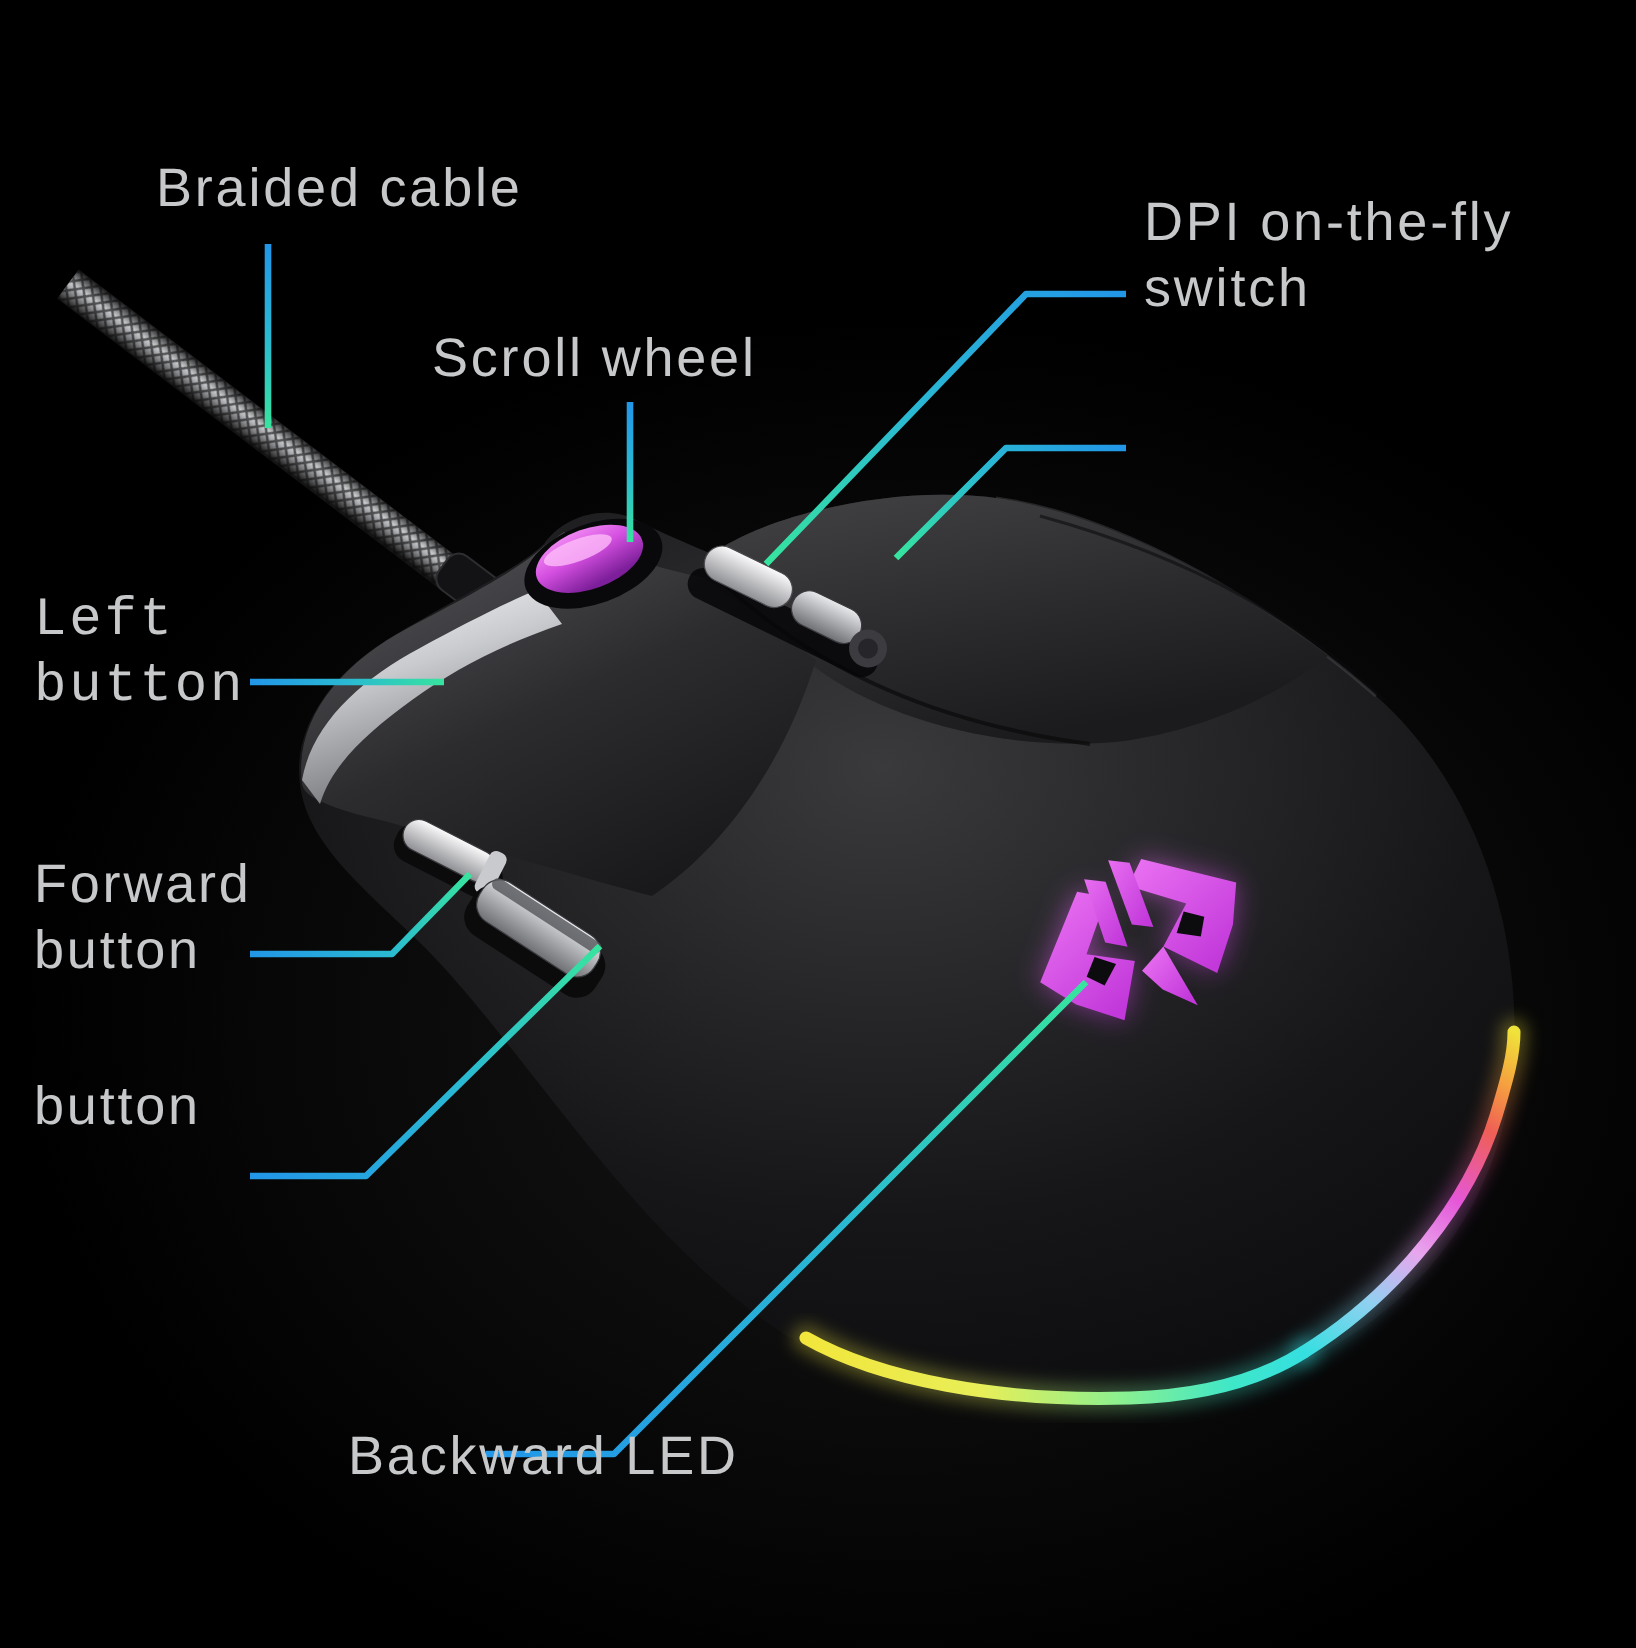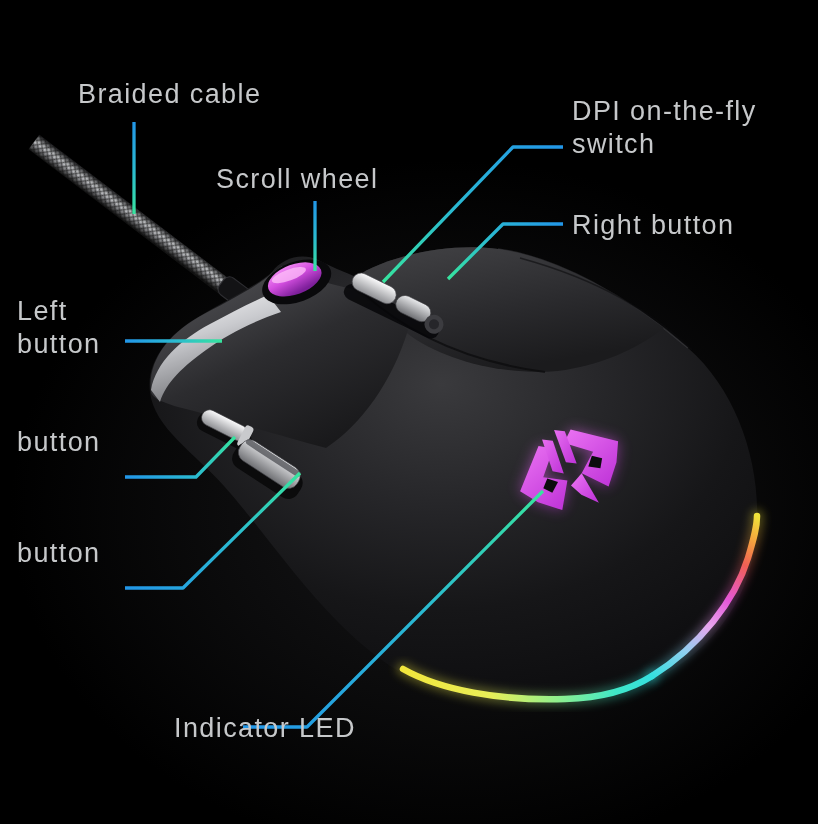--- a/index.html
+++ b/index.html
@@ -264,28 +264,28 @@
       <polyline points="243,727 307,727 543,491" stroke="url(#gcLed)"></polyline>
     </g>
   </svg>
 
   <div class="label" style="left:78px;top:78px;">Braided cable</div>
   <div class="label" style="left:572px;top:95px;">
     <span>DPI on-the-fly</span>
     <span>switch</span>
   </div>
   <div class="label" style="left:216px;top:163px;">Scroll wheel</div>
-  <div class="label" style="left:572px;top:209px;">Right button</div>
-  <div class="label" style="left:17px;top:295px;">
+  <div class="label" style="left:17px;top:295px;font-family:Liberation Mono, monospace;">
     <span>Left</span>
     <span>button</span>
   </div>
   <div class="label" style="left:17px;top:426px;">
+    <span>Forward</span>
     <span>button</span>
   </div>
   <div class="label" style="left:17px;top:537px;">
     <span>button</span>
   </div>
   <div class="label" style="left:174px;top:712px;">
-    <span>Indicator LED</span>
+    <span>Backward LED</span>
   </div>
 
 </div>
 
 </body></html>

